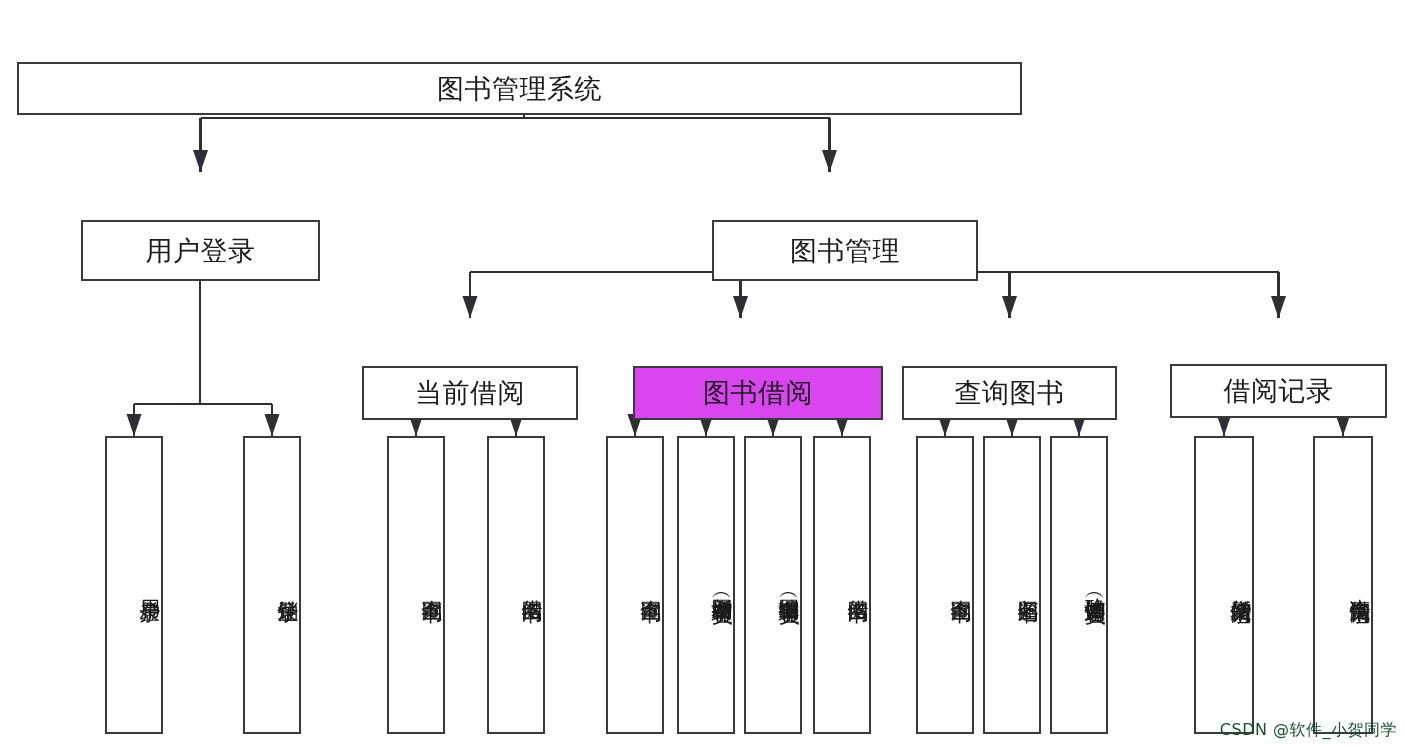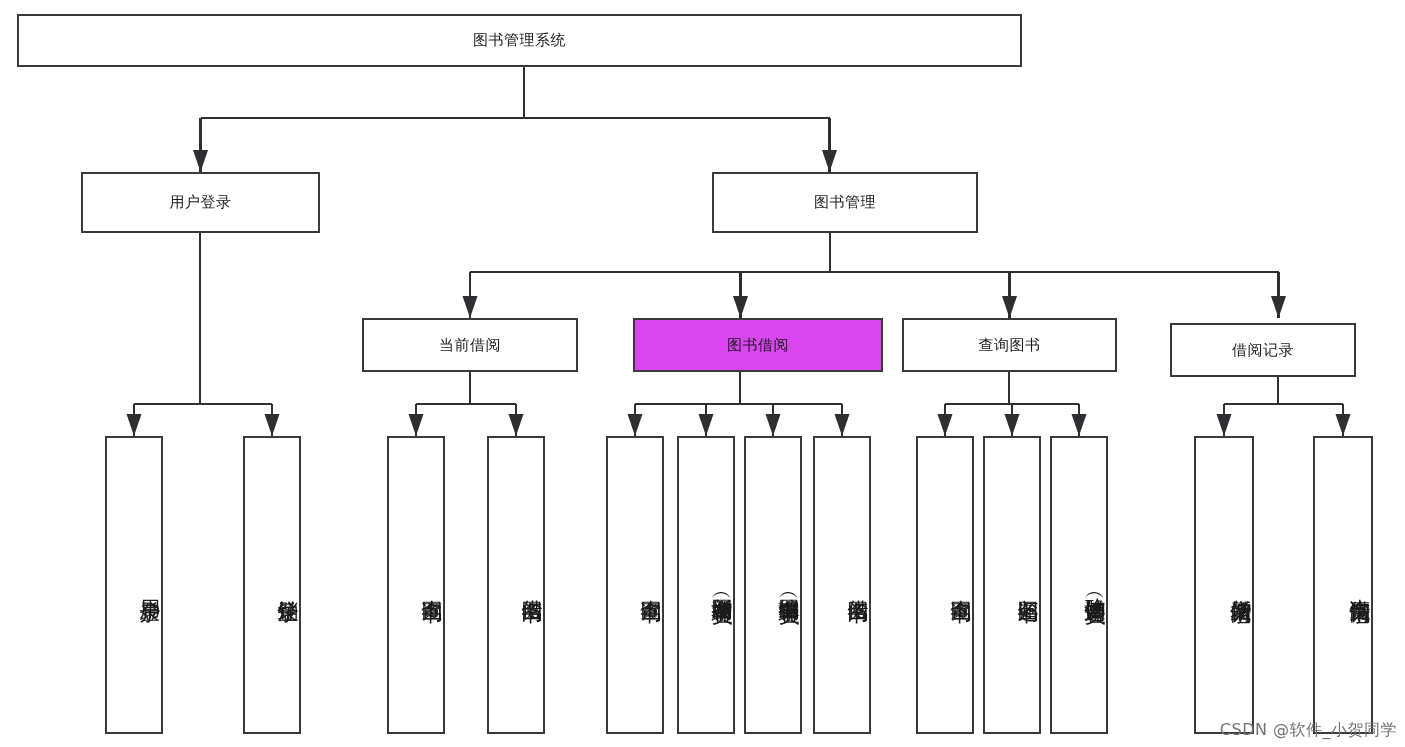--- a/index.html
+++ b/index.html
@@ -29,22 +29,23 @@
     position: absolute;
     box-sizing: border-box;
     background: #ffffff;
     border: 2px solid #3a3a3e;
     display: flex;
     align-items: center;
     justify-content: center;
     color: #1b1b1b;
   }
   .node.horiz {
-    font-size: 15px;
+    font-size: 27px;
     letter-spacing: 0.5px;
+    margin-top: 48px;
   }
   .node.vert {
     writing-mode: vertical-rl;
     text-orientation: upright;
     font-size: 21px;
     line-height: 1.06;
     letter-spacing: 1px;
     padding-top: 6px;
     padding-bottom: 6px;
     align-items: flex-start;
@@ -55,21 +56,21 @@
     text-orientation: upright;
     display: block;
     white-space: normal;
     text-align: left;
   }
   .watermark {
     position: absolute;
     right: 8px;
     bottom: 6px;
     font-size: 16px;
-    color: #737373;
+    color: #14532d;
     letter-spacing: 0.5px;
     white-space: nowrap;
   }
 </style>
 </head>
 <body>
 
 <div id="canvas">
   <svg id="wires" viewBox="0 0 1405 747">
       <line x1="524" y1="67" x2="524" y2="118" stroke="#2e2e33" stroke-width="2.4" shape-rendering="crispEdges"></line>
@@ -125,21 +126,21 @@
       <line x1="1343" y1="404" x2="1343" y2="436" stroke="#2e2e33" stroke-width="2.4" shape-rendering="crispEdges"></line>
       <polygon points="1335.5,414 1350.5,414 1343,436" fill="#2e2e33"></polygon>
     </svg>
   <div id="nodes">
       <div class="node horiz" style="left: 17px; top: 14px; width: 1005px; height: 53px; border-color: rgb(58, 58, 62); background: rgb(255, 255, 255);">图书管理系统</div>
       <div class="node horiz" style="left: 81px; top: 172px; width: 239px; height: 61px; border-color: rgb(58, 58, 62); background: rgb(255, 255, 255);">用户登录</div>
       <div class="node horiz" style="left: 712px; top: 172px; width: 266px; height: 61px; border-color: rgb(58, 58, 62); background: rgb(255, 255, 255);">图书管理</div>
       <div class="node horiz" style="left: 362px; top: 318px; width: 216px; height: 54px; border-color: rgb(58, 58, 62); background: rgb(255, 255, 255);">当前借阅</div>
       <div class="node horiz" style="left: 633px; top: 318px; width: 250px; height: 54px; border-color: rgb(58, 58, 62); background: #d946ef;">图书借阅</div>
       <div class="node horiz" style="left: 902px; top: 318px; width: 215px; height: 54px; border-color: rgb(58, 58, 62); background: rgb(255, 255, 255);">查询图书</div>
-      <div class="node horiz" style="left: 1170px; top: 323px; width: 186px; height: 54px; border-color: rgb(58, 58, 62); background: rgb(255, 255, 255);">借阅记录</div>
+      <div class="node horiz" style="left: 1170px; top: 316px; width: 217px; height: 54px; border-color: rgb(58, 58, 62); background: rgb(255, 255, 255);">借阅记录</div>
       <div class="node vert" style="left: 105px; top: 436px; width: 58px; height: 298px; border-color: rgb(58, 58, 62); background: rgb(255, 255, 255);">
         <span class="vtext">用户登录</span>
       </div>
       <div class="node vert" style="left: 243px; top: 436px; width: 58px; height: 298px; border-color: rgb(58, 58, 62); background: rgb(255, 255, 255);">
         <span class="vtext">注销登录</span>
       </div>
       <div class="node vert" style="left: 387px; top: 436px; width: 58px; height: 298px; border-color: rgb(58, 58, 62); background: rgb(255, 255, 255);">
         <span class="vtext">查询图书</span>
       </div>
       <div class="node vert" style="left: 487px; top: 436px; width: 58px; height: 298px; border-color: rgb(58, 58, 62); background: rgb(255, 255, 255);">

